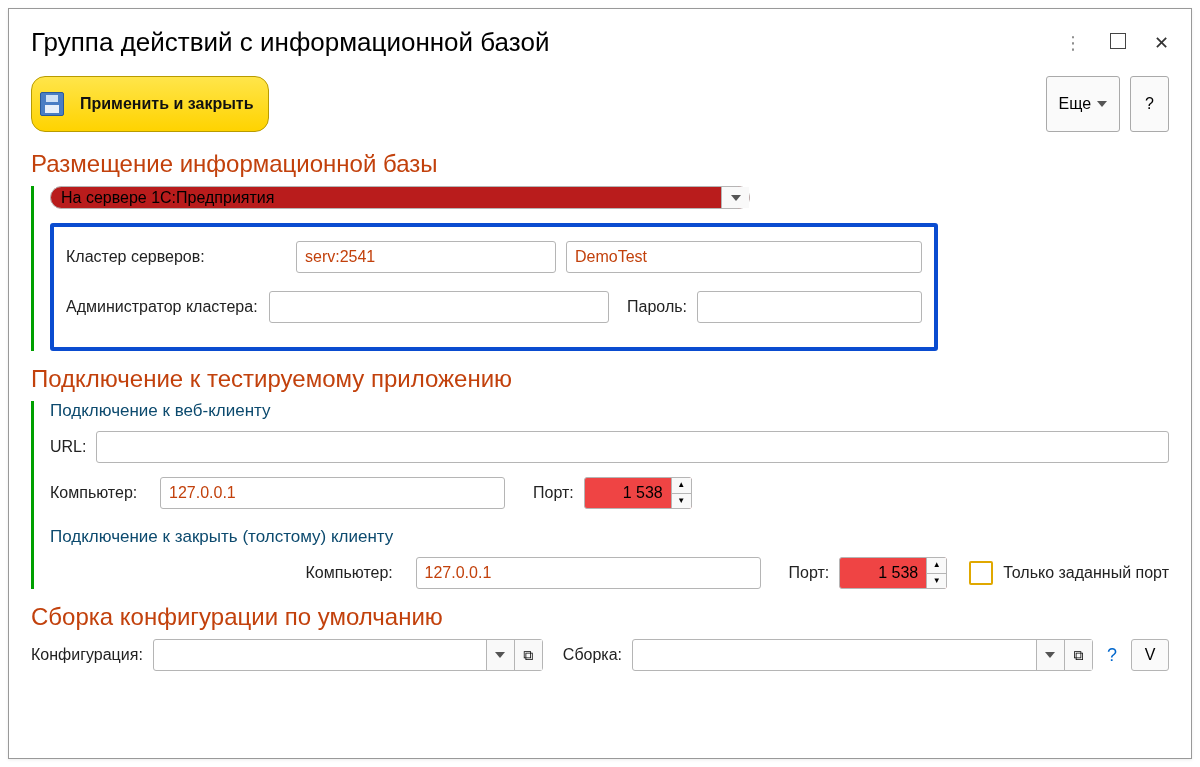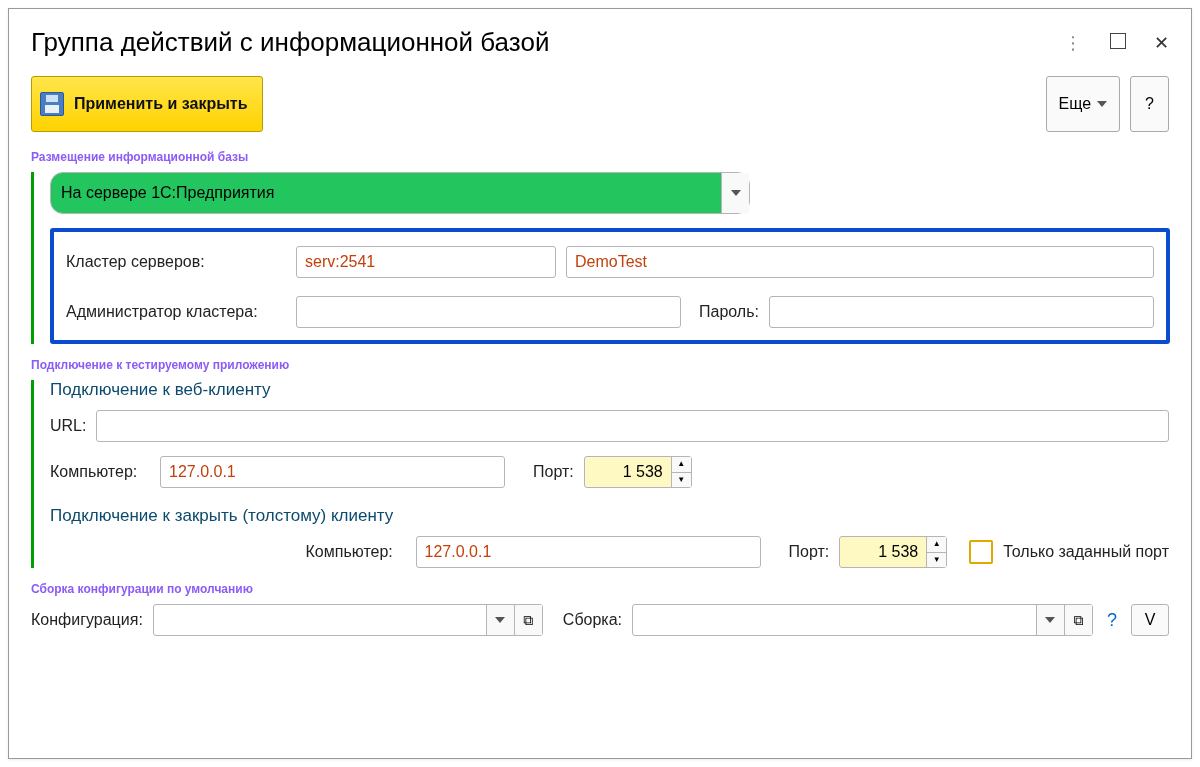--- a/index.html
+++ b/index.html
@@ -45,24 +45,24 @@
 
   .toolbar {
     display: flex;
     align-items: stretch;
     justify-content: space-between;
     margin-bottom: 18px;
   }
   .apply-btn {
     display: inline-flex;
     align-items: center;
-    gap: 10px;
+    gap: 16px;
     background: linear-gradient(to bottom, #ffe54a, #ffd300);
     border: 1px solid #b89b00;
-    border-radius: 3px;
+    border-radius: 14px;
     padding: 6px 14px 6px 8px;
     font-size: 16px;
     font-weight: bold;
     color: #111;
     cursor: pointer;
   }
   .apply-btn .disk {
     width: 24px; height: 24px; background: #4a7ec4;
     border: 1px solid #2a5a9a; border-radius: 2px;
     position: relative;
@@ -81,24 +81,24 @@
     background: #fafafa; border: 1px solid #aaa; border-radius: 3px;
     padding: 18px 12px; font-size: 16px; cursor: pointer;
   }
   .more-btn .arrow-down {
     width: 0; height: 0; border-left: 5px solid transparent;
     border-right: 5px solid transparent; border-top: 6px solid #555;
   }
   .q-btn { padding: 6px 14px; font-weight: normal; }
 
   .section-head {
-    color: #8b5cf6;
-    font-size: 12px;
+    color: #c2410c;
+    font-size: 24px;
     margin: 8px 0 8px 0;
-    font-weight: 700;
+    font-weight: 400;
   }
   .subsection-head {
     color: #0c4a6e;
     font-size: 17px;
     margin: 4px 0 10px 0;
     font-weight: 400;
   }
   .section-body {
     border-left: 3px solid #00a000;
     padding-left: 16px;
@@ -127,50 +127,50 @@
     font-size: 16px;
     background: #fff;
     color: #c2410c;
   }
 
   .combo {
     display: flex;
     align-items: stretch;
     border: 1px solid #b5b5b5;
     border-radius: 13px;
-    height: 42px;
-    background: #22c55e;
+    height: 23px;
+    background: #b91c1c;
   }
   .combo .combo-text {
     flex: 1; padding: 4px 10px; font-size: 16px;
     display: flex; align-items: center;
   }
   .combo .combo-btn, .side-btn {
     width: 28px; height: 100%; border-left: 1px solid #b5b5b5;
     display: flex; align-items: center; justify-content: center;
     cursor: pointer; background: #f9f9f9;
   }
   .combo .combo-btn .arrow-down, .dd-btn .arrow-down {
     width: 0; height: 0; border-left: 5px solid transparent;
     border-right: 5px solid transparent; border-top: 6px solid #555;
   }
 
   .highlight-box {
     border: 4px solid #0a4cd0;
     border-radius: 3px;
-    padding: 14px 12px 12px 12px;
+    padding: 14px 12px 24px 12px;
     margin-top: 12px;
-    width: 1120px;
+    width: 888px;
   }
   .highlight-box .row { margin-bottom: 18px; }
   .highlight-box .row:last-child { margin-bottom: 0; }
 
   .spinner {
     display: flex; align-items: stretch; height: 32px;
-    border: 1px solid #b5b5b5; border-radius: 3px; background: #fef9c3;
+    border: 1px solid #b5b5b5; border-radius: 3px; background: #ef4444;
   }
   .spinner input {
     border: none; height: 100%; width: 86px;
     text-align: right; padding-right: 8px; font-size: 16px;
     background: transparent;
   }
   .spinner .spin-ctrl {
     display: flex; flex-direction: column; width: 20px;
     border-left: 1px solid #b5b5b5;
   }

